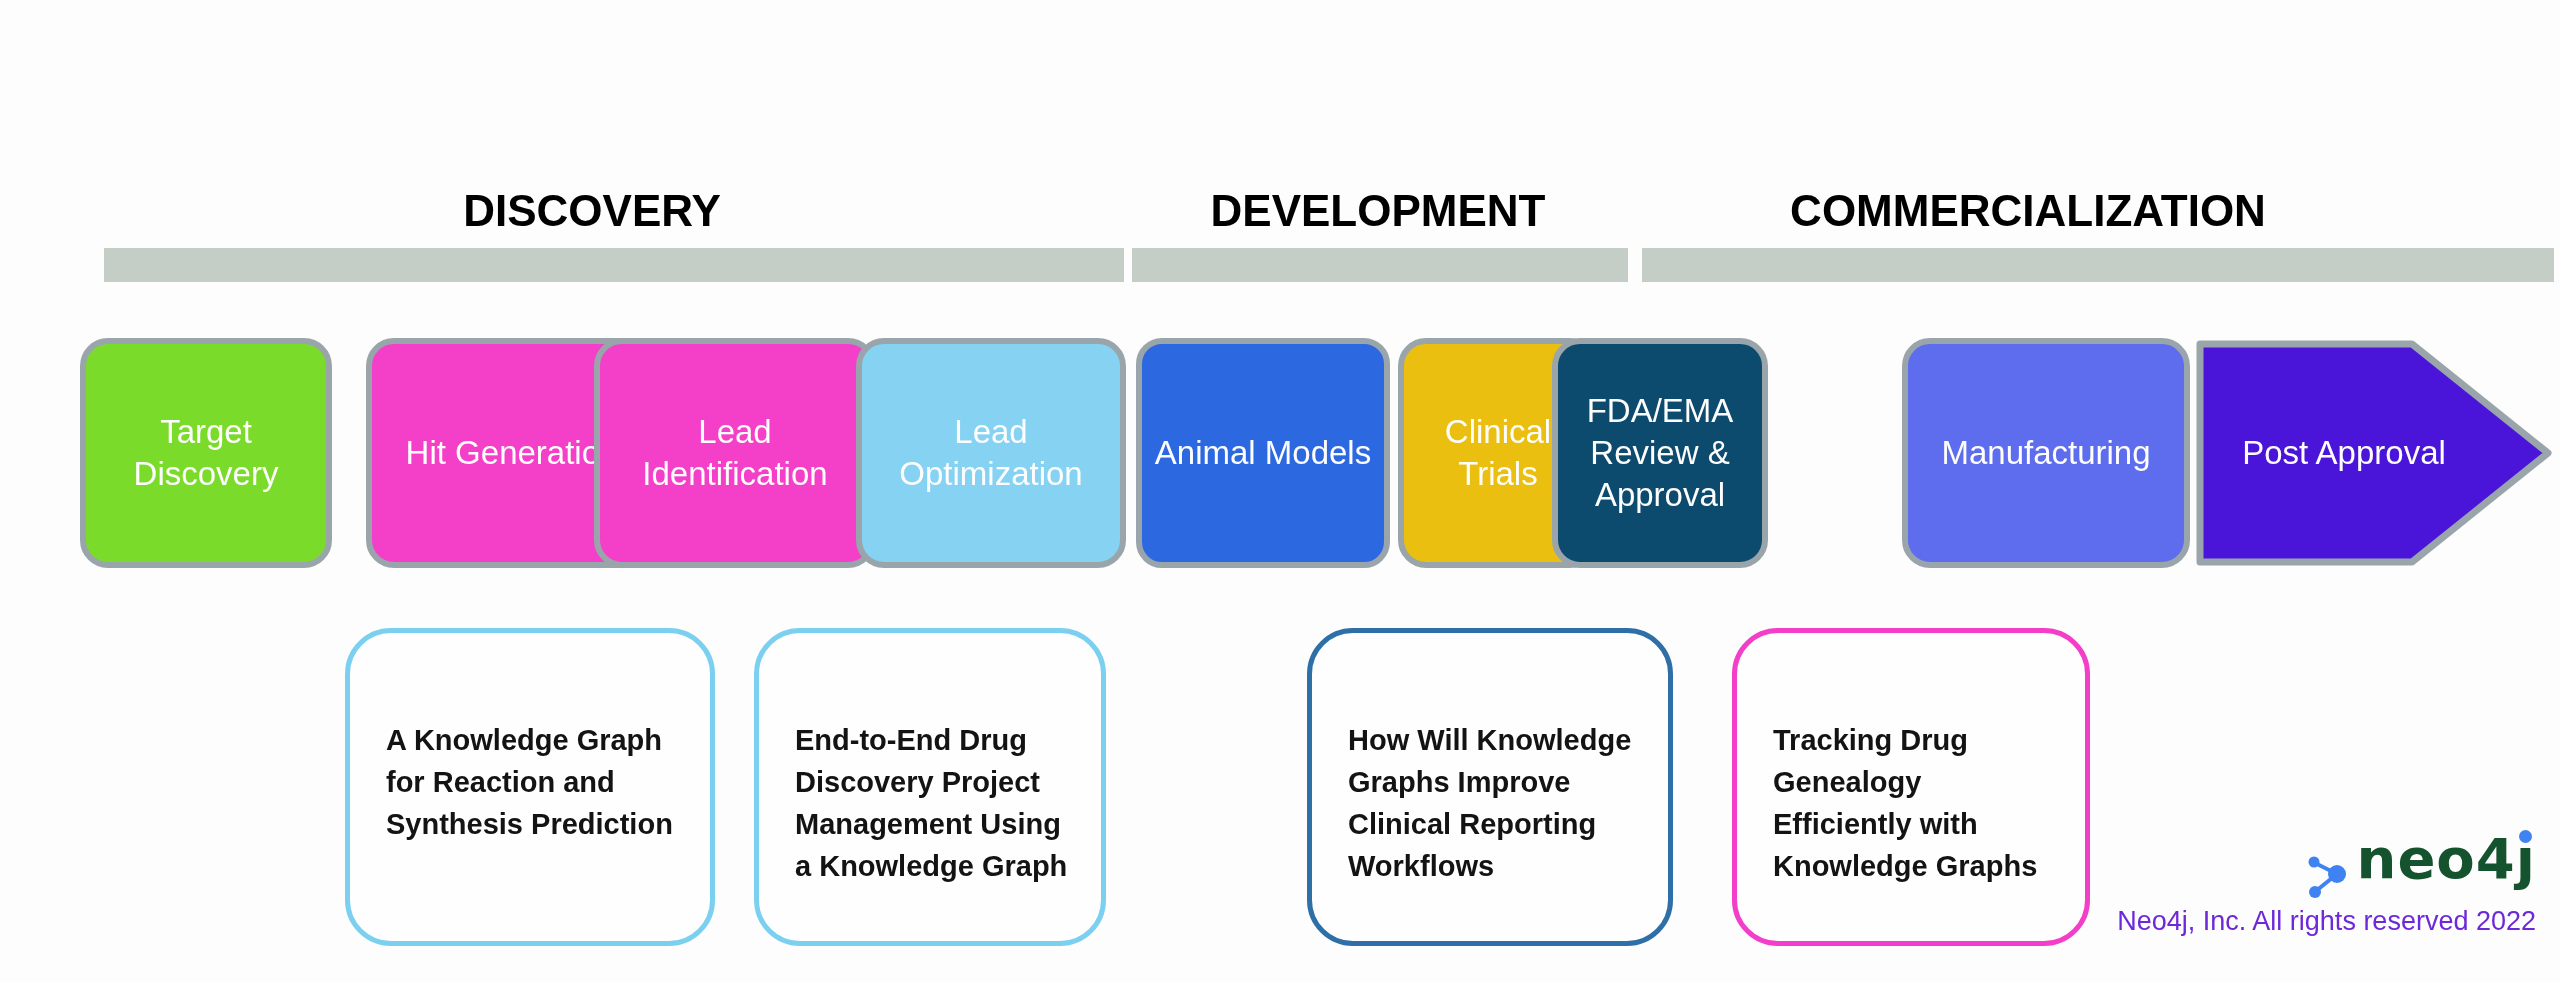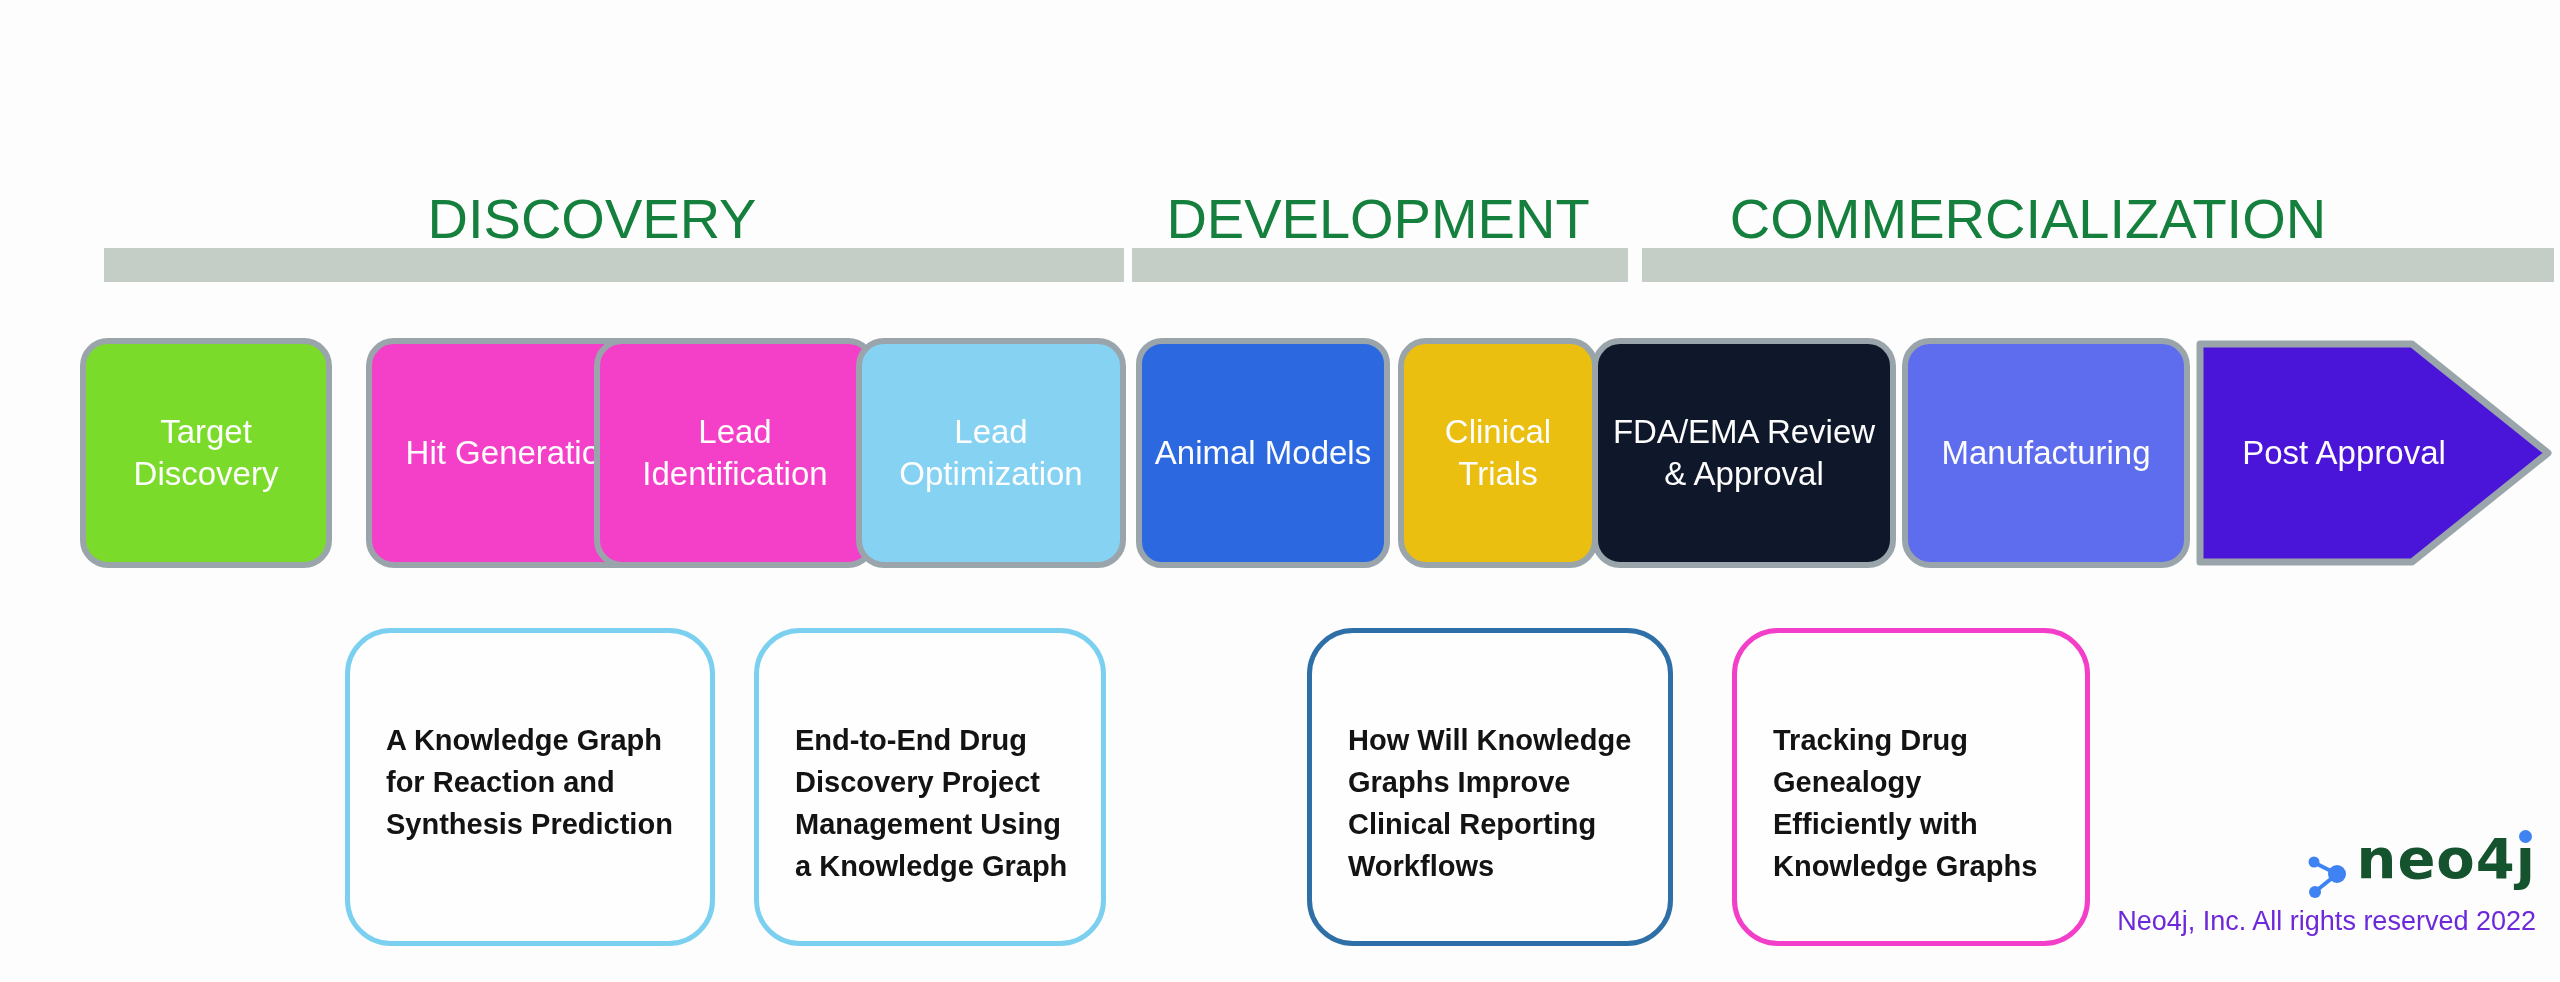--- a/index.html
+++ b/index.html
@@ -10,21 +10,21 @@
     overflow:hidden;
     font-family:"Liberation Sans", sans-serif;
   }
   .main-title{
     position:absolute;left:88px;top:10px;
     font-size:86px;font-weight:700;letter-spacing:-1px;
     color:#151515;white-space:nowrap;
   }
   .phase-label{
     position:absolute;top:186px;transform:translateX(-50%);
-    font-size:56px;font-weight:400;color:#15803d;white-space:nowrap;
+    font-size:44px;font-weight:700;color:#000000;white-space:nowrap;
   }
   .phase-bar{
     position:absolute;top:248px;height:34px;
   }
   .stage{
     position:absolute;top:338px;height:230px;
     border:6px solid #9aa5ab;border-radius:28px;
     box-sizing:border-box;
     display:flex;align-items:center;justify-content:center;
     text-align:center;
@@ -95,21 +95,21 @@
   </div>
   <div class="stage" style="left: 856px; width: 270px; background-color: rgb(133, 210, 242);">
     <span class="stage-label">Lead Optimization</span>
   </div>
   <div class="stage" style="left: 1136px; width: 254px; background-color: rgb(44, 105, 225); border-radius: 26px;">
     <span class="stage-label">Animal Models</span>
   </div>
   <div class="stage" style="left: 1398px; width: 200px; background-color: rgb(234, 191, 16);">
     <span class="stage-label">Clinical Trials</span>
   </div>
-  <div class="stage" style="left: 1592px; width: 304px; background-color: #0f172a;">
+  <div class="stage" style="left: 1552px; width: 216px; background-color: #0c4a6e;">
     <span class="stage-label">FDA/EMA Review &amp; Approval</span>
   </div>
   <div class="stage" style="left: 1902px; width: 288px; background-color: rgb(93, 109, 237);">
     <span class="stage-label">Manufacturing</span>
   </div>
 
   <svg class="stage-arrow-svg" style="left:2194px" width="362" height="234" viewBox="0 0 362 234">
     <polygon points="6,8 218,8 354,117 218,226 6,226" stroke-width="7" stroke-linejoin="round" fill="#4a15d9" stroke="#9aa5ab"></polygon>
   </svg>
   <div class="stage-arrow-label" style="left:2204px">

